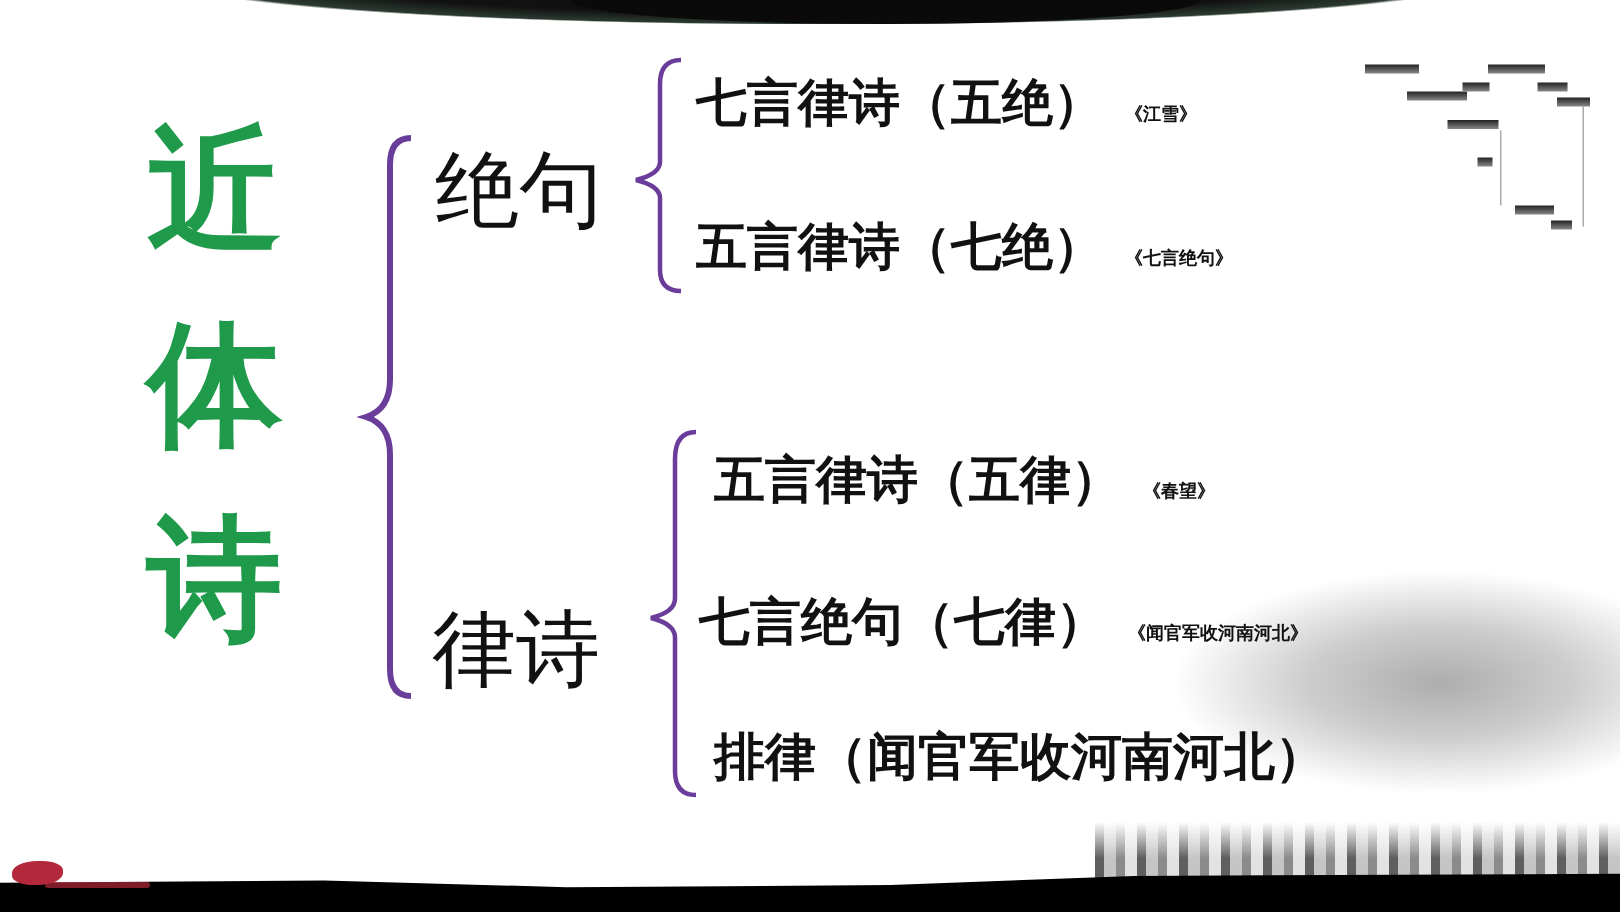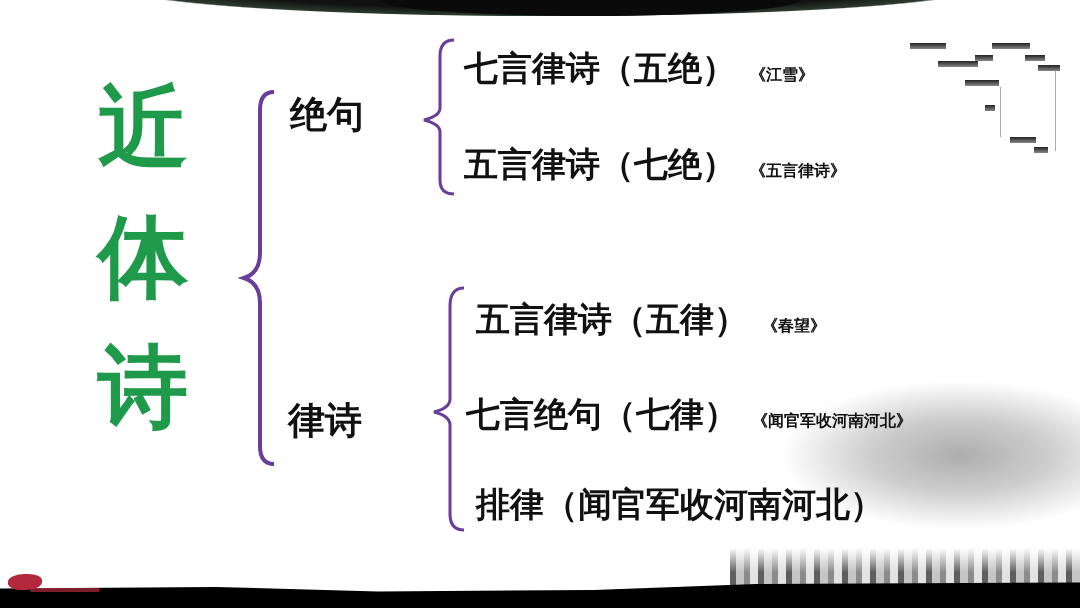--- a/index.html
+++ b/index.html
@@ -48,28 +48,28 @@
     .wall { position: absolute; width: 1px; background: #aaa; }
 
     .title-v {
       position: absolute; left: 88px; top: 62px; width: 110px;
       color: #1f9a4a; font-family: "DejaVu Sans", sans-serif; font-weight: bold;
       font-size: 90px; line-height: 130px; text-align: center;
     }
     .brace { position: absolute; }
     .brace svg { display: block; }
     .cat {
-      position: absolute; font-size: 37px; font-weight: bold; color: #111;
+      position: absolute; font-size: 56px; font-weight: normal; color: #111;
       font-family: "DejaVu Serif", serif;
     }
     .item {
       position: absolute; font-size: 34px; font-weight: bold; color: #111;
       white-space: nowrap; font-family: "DejaVu Serif", serif;
     }
-    .example { font-size: 16px; font-weight: bold; margin-left: 14px; text-align: right; }
+    .example { font-size: 12px; font-weight: bold; margin-left: 14px; text-align: right; }
   </style>
 </head>
 <body>
 
 <div class="ink-top"></div>
 <div class="ink-top2"></div>
 <div class="house-bg"></div>
 <div class="roofs">
   <div class="roof" style="left:0;top:8px;width:36px"></div>
   <div class="roof" style="left:28px;top:26px;width:40px"></div>
@@ -104,21 +104,21 @@
 <div class="cat" style="left:290px;top:90px">绝句</div>
 <div class="brace" style="left:418px;top:36px">
   <svg width="40" height="162" viewBox="0 0 40 162">
     <path d="M36 4 Q22 4 22 20 L22 72 Q22 80 6 84 Q22 88 22 96 L22 144 Q22 158 36 158" fill="none" stroke="#6a3d9a" stroke-width="3"></path>
   </svg>
 </div>
 <div class="item" style="left:464px;top:46px">
   <span>七言律诗（五绝）</span><span class="example">《江雪》</span>
 </div>
 <div class="item" style="left:464px;top:142px">
-  <span>五言律诗（七绝）</span><span class="example">《五言律诗》</span>
+  <span>五言律诗（七绝）</span><span class="example">《七言绝句》</span>
 </div>
 
 <div class="cat" style="left:288px;top:396px">律诗</div>
 <div class="brace" style="left:428px;top:284px">
   <svg width="40" height="250" viewBox="0 0 40 250">
     <path d="M36 4 Q22 4 22 22 L22 115 Q22 124 6 128 Q22 132 22 141 L22 230 Q22 246 36 246" fill="none" stroke="#6a3d9a" stroke-width="3"></path>
   </svg>
 </div>
 <div class="item" style="left:476px;top:297px">
   <span>五言律诗（五律）</span><span class="example">《春望》</span>

